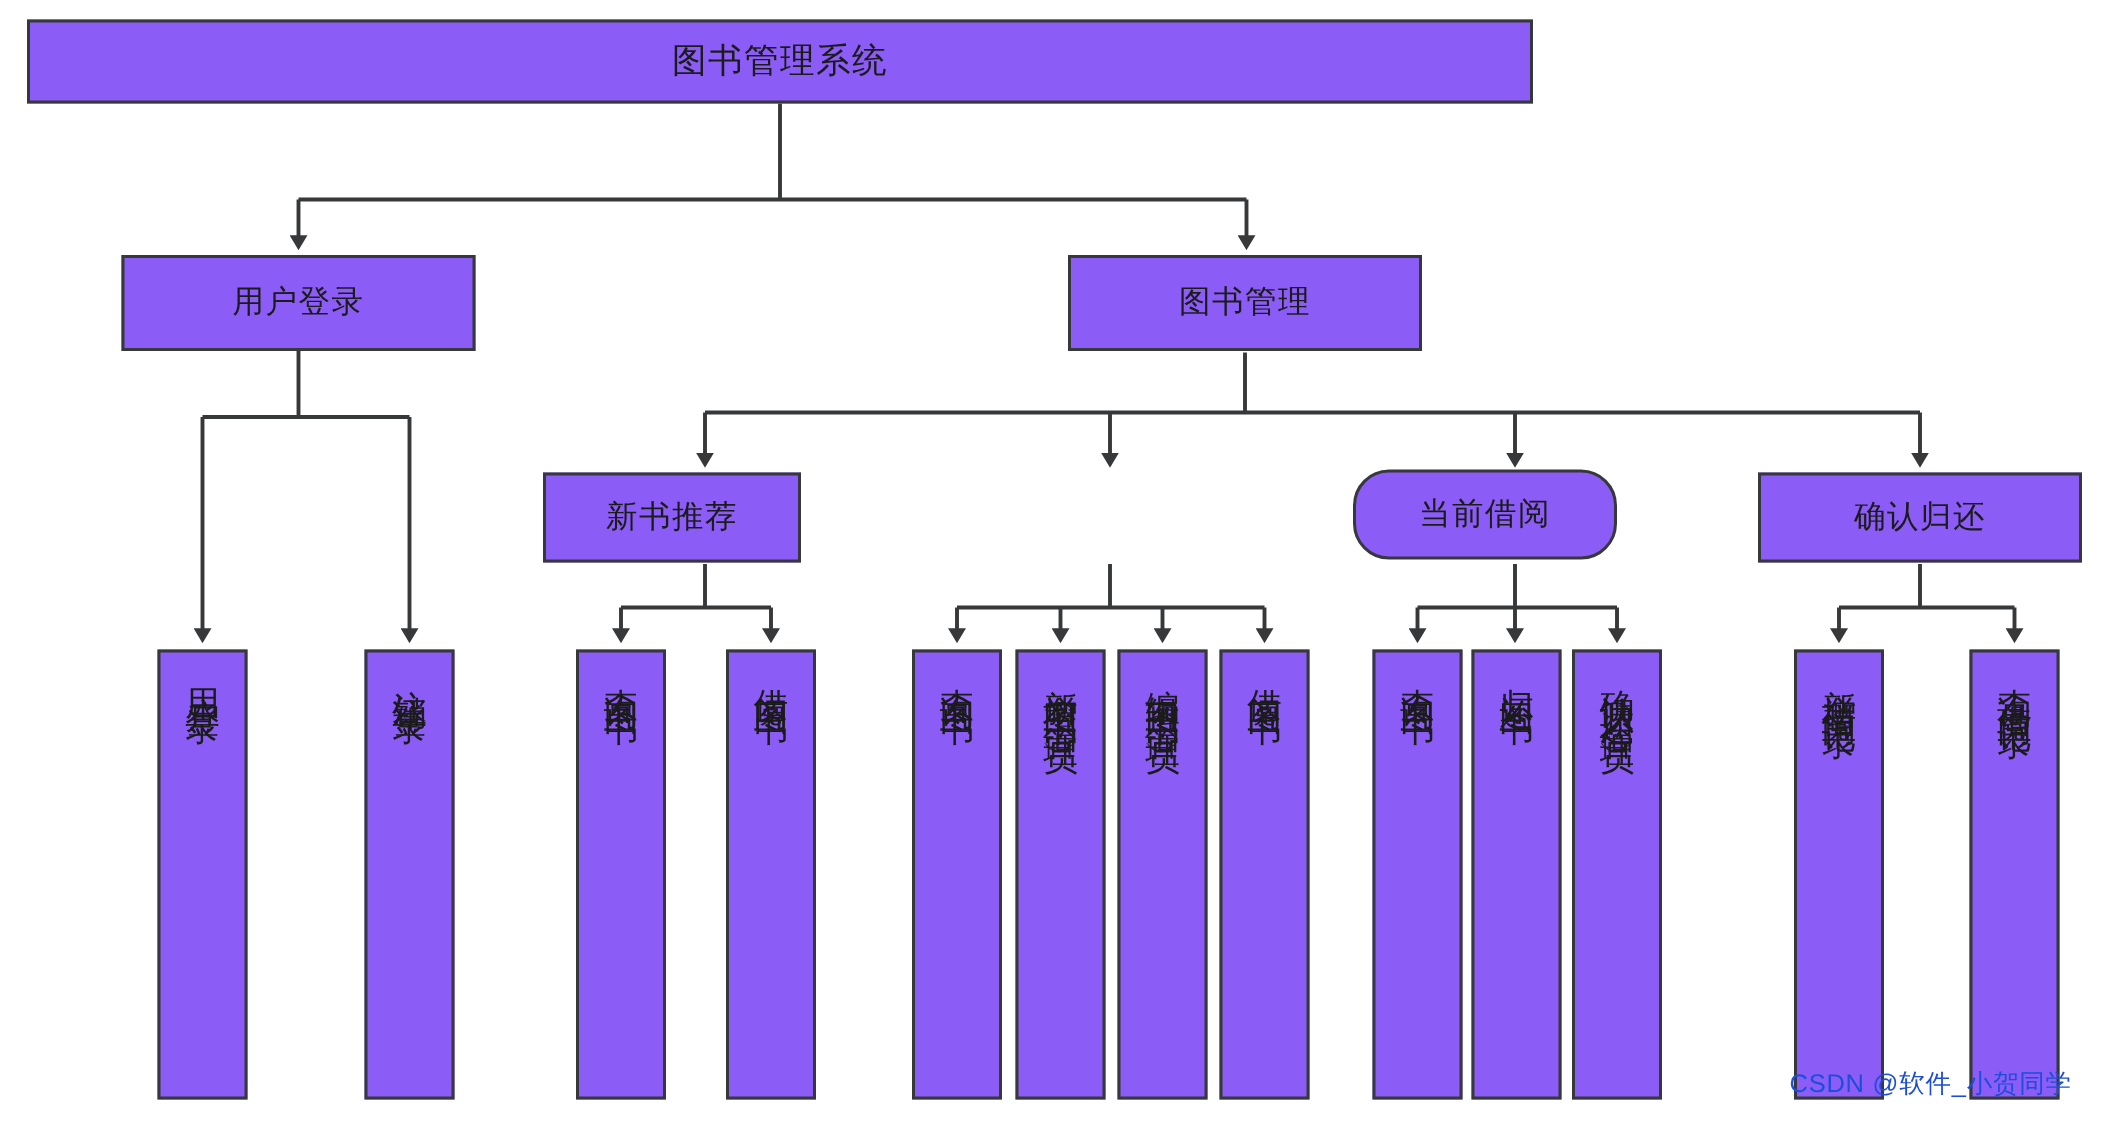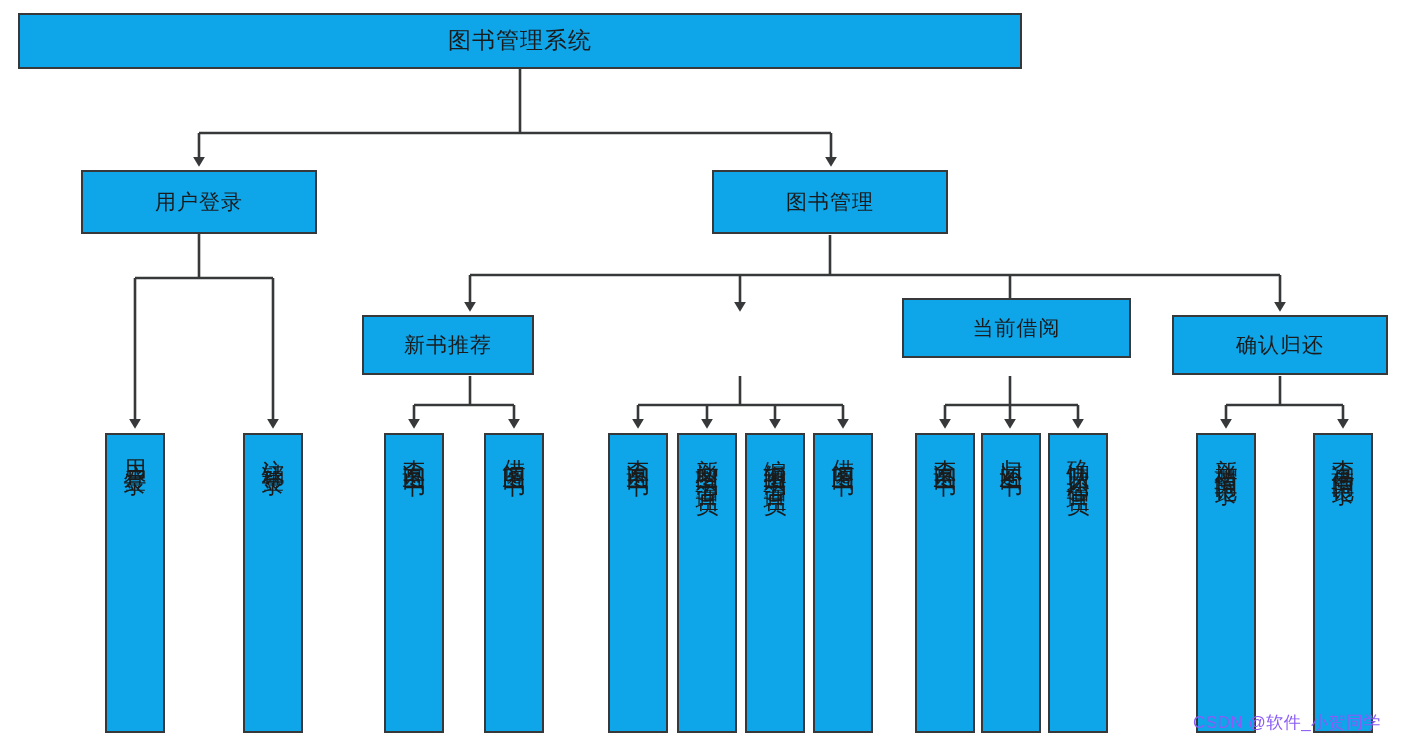--- a/index.html
+++ b/index.html
@@ -5,21 +5,21 @@
   html,body{margin:0;padding:0;background:#ffffff;}
   body{
     width:1405px;height:747px;overflow:hidden;
     font-family:"Liberation Sans","DejaVu Sans",sans-serif;
     color:#1a1a1a;
   }
   #stage{position:relative;width:1405px;height:747px;background:#fff;}
   svg#wires{position:absolute;left:0;top:0;width:1405px;height:747px;}
   .node{
     position:absolute;
-    background:#0ea5e9;
+    background:#8b5cf6;
     border:2.4px solid #36383a;
     box-sizing:border-box;
     display:flex;align-items:center;justify-content:center;
     color:#1b1b1b;
   }
   .node .label{
     display:block;text-align:center;line-height:1.18;white-space:pre-line;
   }
   
   .h-node .label{font-size:21px;letter-spacing:1px;}
@@ -30,21 +30,21 @@
     writing-mode:vertical-rl;
     text-orientation:upright;
     font-size:23px;
     letter-spacing:5px;
     line-height:1;
   }
   .watermark{
     position:absolute;
     left:1193px;top:711px;
     font-size:17px;
-    color:#8b5cf6;
+    color:#1d4ed8;
     letter-spacing:.5px;
     white-space:nowrap;
     pointer-events:none;
   }
 </style>
 </head>
 <body>
 
 <div id="stage">
 
@@ -105,21 +105,21 @@
   <div class="node h-node" style="left:81px;top:170px;width:236px;height:64px;">
     <span class="label">用户登录</span>
   </div>
   <div class="node h-node" style="left:712px;top:170px;width:236px;height:64px;">
     <span class="label">图书管理</span>
   </div>
 
   <div class="node h-node" style="left:362px;top:315px;width:172px;height:60px;">
     <span class="label">新书推荐</span>
   </div>
-  <div class="node h-node" style="left:902px;top:298px;width:229px;height:60px;">
+  <div class="node h-node" style="left:902px;top:313px;width:176px;height:60px;border-radius:24px;">
     <span class="label">当前借阅</span>
   </div>
   <div class="node h-node" style="left:1172px;top:315px;width:216px;height:60px;">
     <span class="label">确认归还</span>
   </div>
 
   <div class="node v-node" style="left:105px;top:433px;width:60px;height:300px;">
     <span class="label">用户登录</span>
   </div>
   <div class="node v-node" style="left:243px;top:433px;width:60px;height:300px;">

